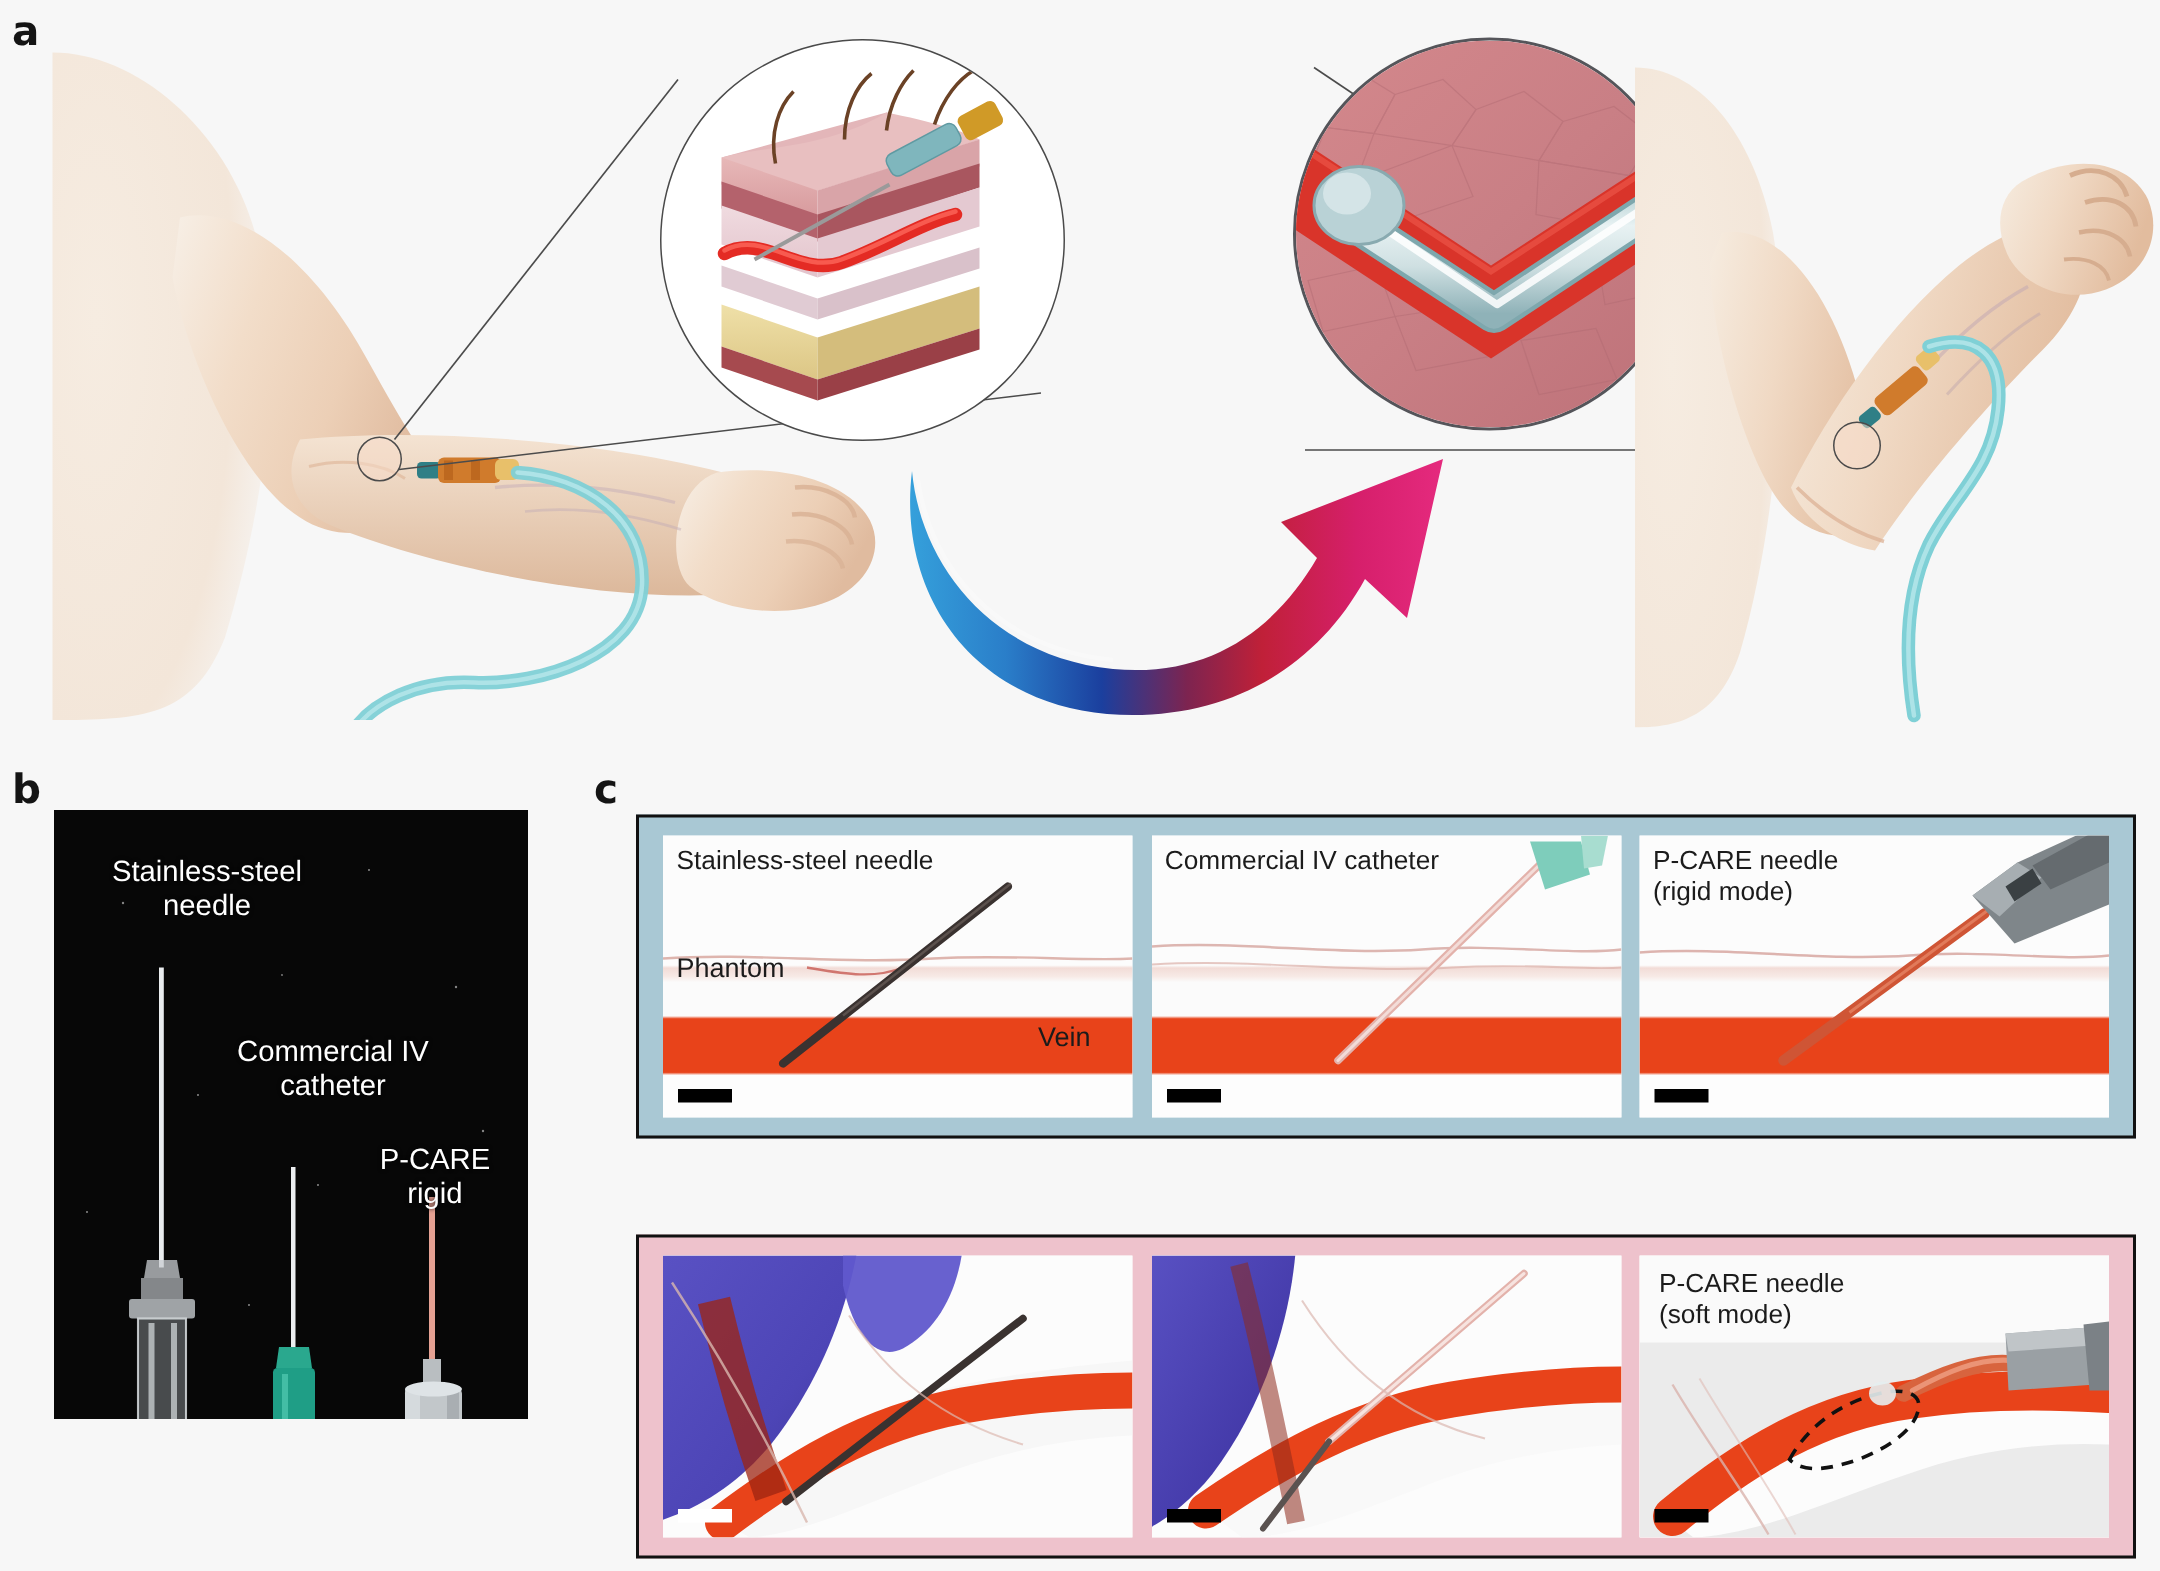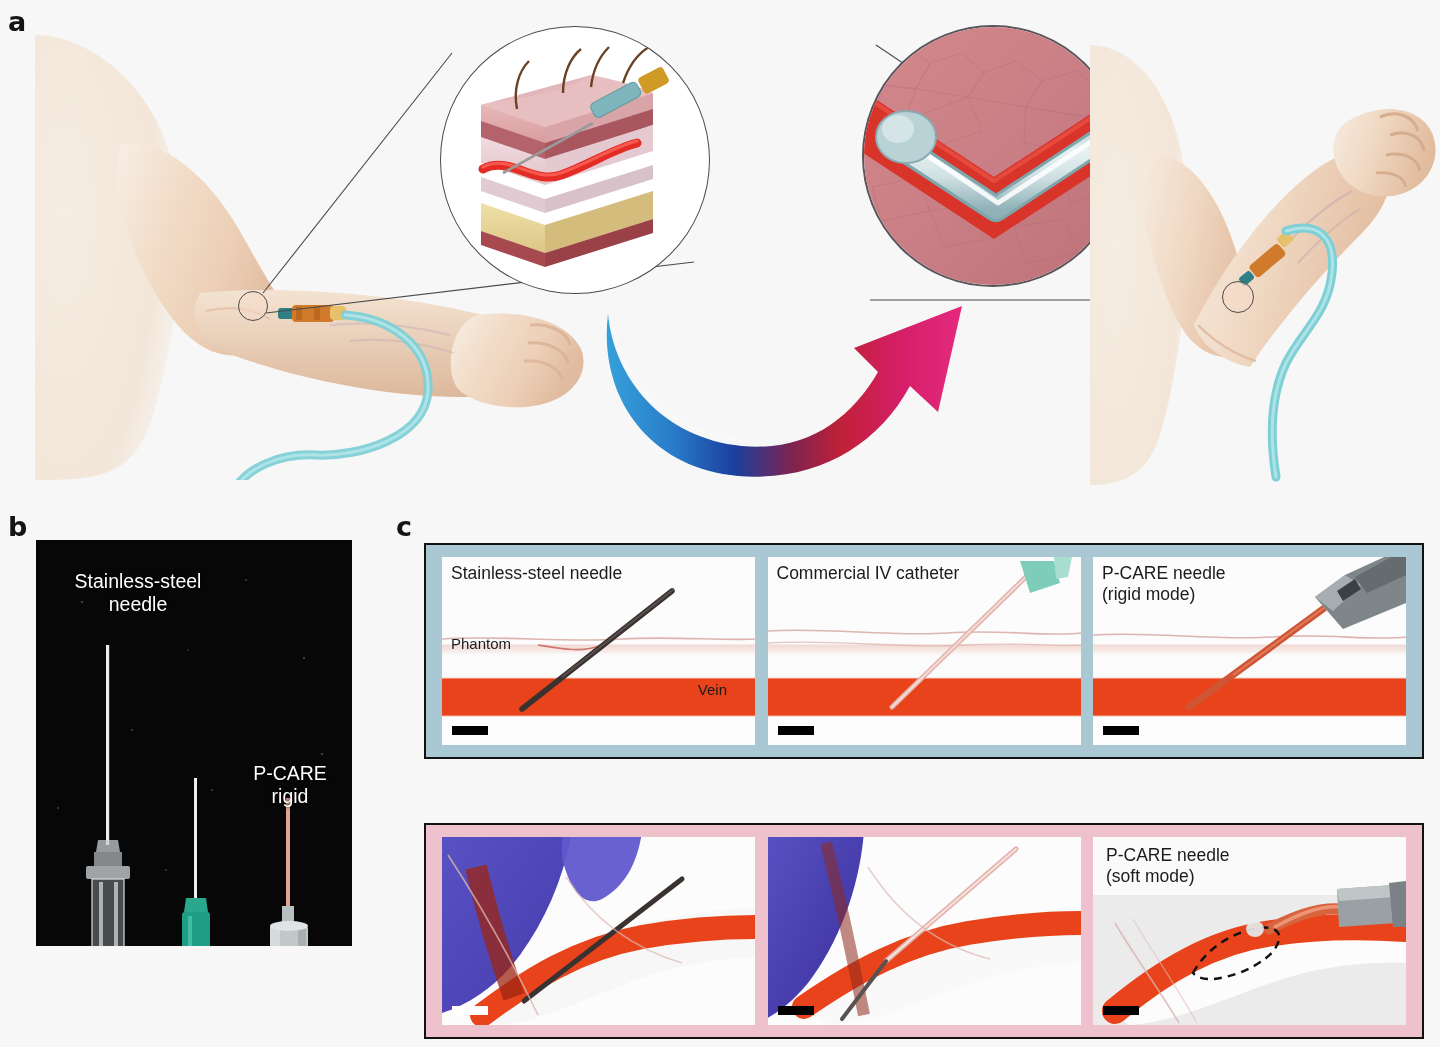--- a/index.html
+++ b/index.html
@@ -132,21 +132,21 @@
     font-family: "Liberation Sans", sans-serif;
     font-size: 17.5px;
     line-height: 21px;
     color: #1b1b1b;
     white-space: pre-line;
     z-index: 6;
   }
   .c-sublabel {
     position: absolute;
     font-family: "Liberation Sans", sans-serif;
-    font-size: 15px;
+    font-size: 18px;
     color: #1b1b1b;
     z-index: 6;
   }
   .scalebar {
     position: absolute;
     left: 10px; bottom: 10px;
     width: 36px; height: 9px;
     background: #000000;
     z-index: 7;
   }
@@ -464,20 +464,22 @@
         <rect x="234" y="386" width="38" height="76" rx="3" fill="#c2c7ca"></rect>
         <rect x="234" y="386" width="10" height="76" fill="#d9dee1" opacity="0.8"></rect>
         <rect x="262" y="386" width="8" height="76" fill="#a3a8ab" opacity="0.8"></rect>
         <ellipse cx="253" cy="386" rx="19" ry="5" fill="#dee3e6"></ellipse>
         <ellipse cx="253" cy="462" rx="19" ry="5" fill="#9ea3a6"></ellipse>
       </g>
     </svg>
 
     <div class="b-label" id="b-label-1">Stainless-steel
 needle</div>
+    <div class="b-label" id="b-label-2">Commercial IV
+catheter</div>
     <div class="b-label" id="b-label-3">P-CARE
 rigid</div>
 
     <div id="b-scale-text">1 cm</div>
     <div id="b-scale-bar"></div>
   </div>
 
   <span class="panel-letter" id="letter-c">c</span>
 
   <div id="panel-c">

